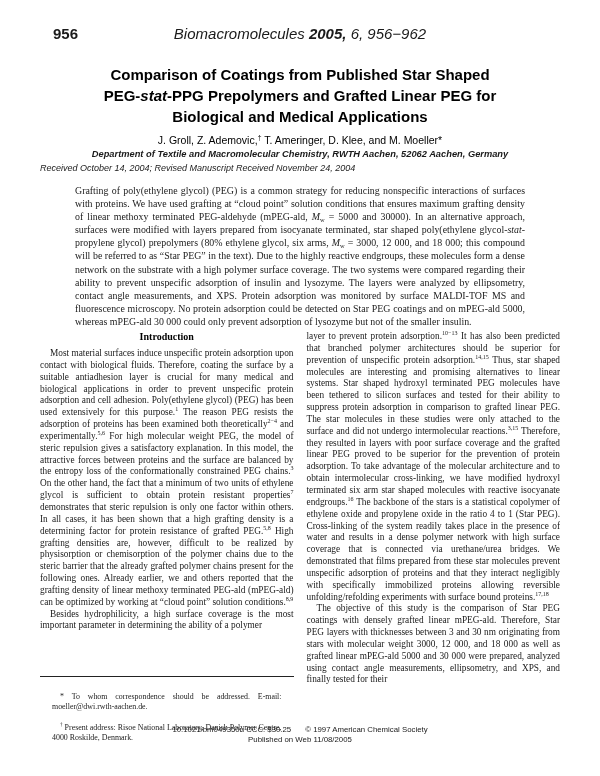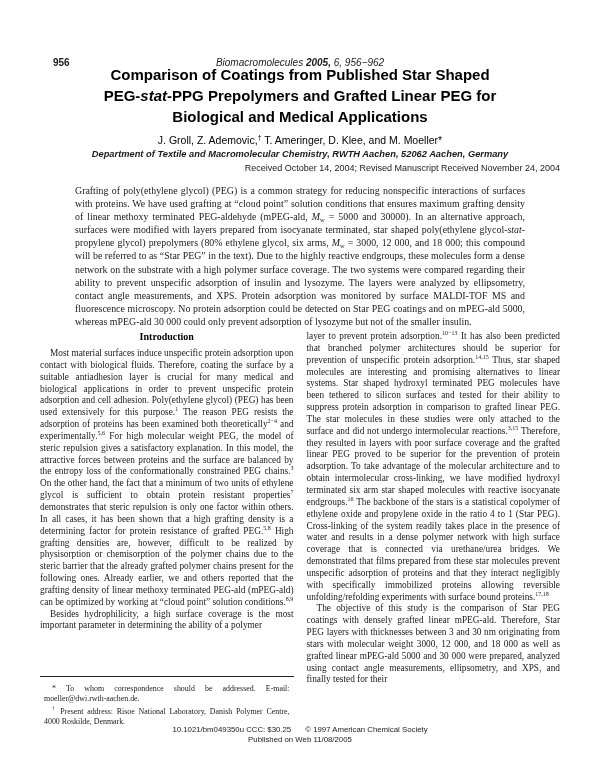--- a/index.html
+++ b/index.html
@@ -3,50 +3,50 @@
 <meta charset="utf-8">
 <style>
   html,body{margin:0;padding:0;background:#ffffff;}
   .page{
     position:relative;width:600px;height:776px;background:#ffffff;
     overflow:hidden;color:#1a1a1a;
     font-family:"Liberation Serif", serif;
   }
   
   .header{position:absolute;top:25px;left:40px;right:40px;height:14px;
-    font-family:"Liberation Sans", sans-serif;font-size:10px;margin-top:32px;}
+    font-family:"Liberation Sans", sans-serif;font-size:15px;}
   .pagenum{position:absolute;left:13px;top:0;font-weight:bold;}
   .journal{position:absolute;left:0;right:0;top:0;text-align:center;font-style:italic;}
   
   .title{position:absolute;top:64px;left:40px;right:40px;margin:0;
     text-align:center;font-family:"Liberation Sans", sans-serif;
     font-weight:bold;font-size:15px;line-height:21px;color:#000;}
   .authors{position:absolute;top:134px;left:40px;right:40px;text-align:center;
     font-family:"Liberation Sans", sans-serif;font-size:10.5px;color:#000;}
   .affiliation{position:absolute;top:149px;left:40px;right:40px;text-align:center;
     font-family:"Liberation Sans", sans-serif;font-style:italic;font-size:9.3px;font-weight:bold;}
-  .received{position:absolute;top:163px;left:40px;right:40px;text-align:right;
-    font-family:"Liberation Sans", sans-serif;font-size:9px;}
+  .received{position:absolute;top:163px;left:40px;right:40px;text-align:left;
+    font-family:"Liberation Sans", sans-serif;font-style:italic;font-size:9px;}
   
   .abstract{position:absolute;top:184px;left:75px;width:450px;margin:0;
     text-align:justify;font-size:9.9px;line-height:13.1px;}
   
   .columns{position:absolute;top:331px;left:40px;width:520px;height:382px;
     display:flex;gap:13px;overflow:hidden;}
   .col{width:253.5px;}
   .section-heading{margin:0 0 6px 0;text-align:center;
     font-size:10px;font-weight:bold;color:#000;}
   .body{margin:0;text-align:justify;font-size:9.3px;line-height:11.85px;}
   .indent{text-indent:10px;}
   sup{font-size:0.65em;line-height:0;vertical-align:super;}
   sub{font-size:0.65em;line-height:0;vertical-align:-0.25em;}
   
   .footnotes{position:absolute;top:676px;left:40px;width:253.5px;
     border-top:0.8px solid #222;padding-top:3px;}
-  .footnote{margin:4px;text-indent:8px;font-size:7.9px;line-height:9.6px;text-align:justify;}
+  .footnote{margin:12px;text-indent:8px;font-size:7.9px;line-height:9.6px;text-align:justify;}
   
   .footer{position:absolute;top:725px;left:0;right:0;text-align:center;
     font-family:"Liberation Sans", sans-serif;font-size:7.8px;line-height:10px;}
   .footer .gap{display:inline-block;width:14px;}
 </style>
 </head>
 <body>
 
 <div class="page">
 

